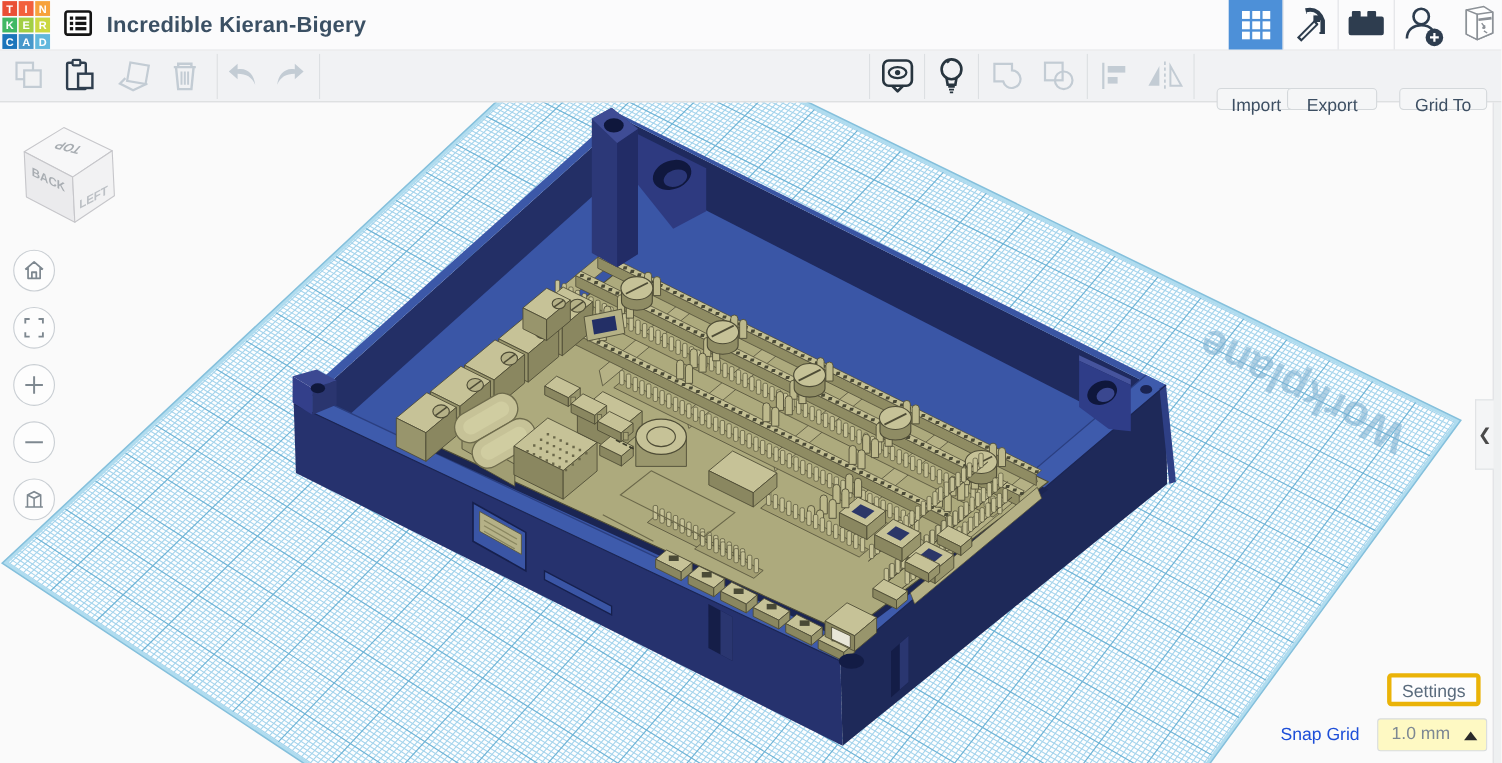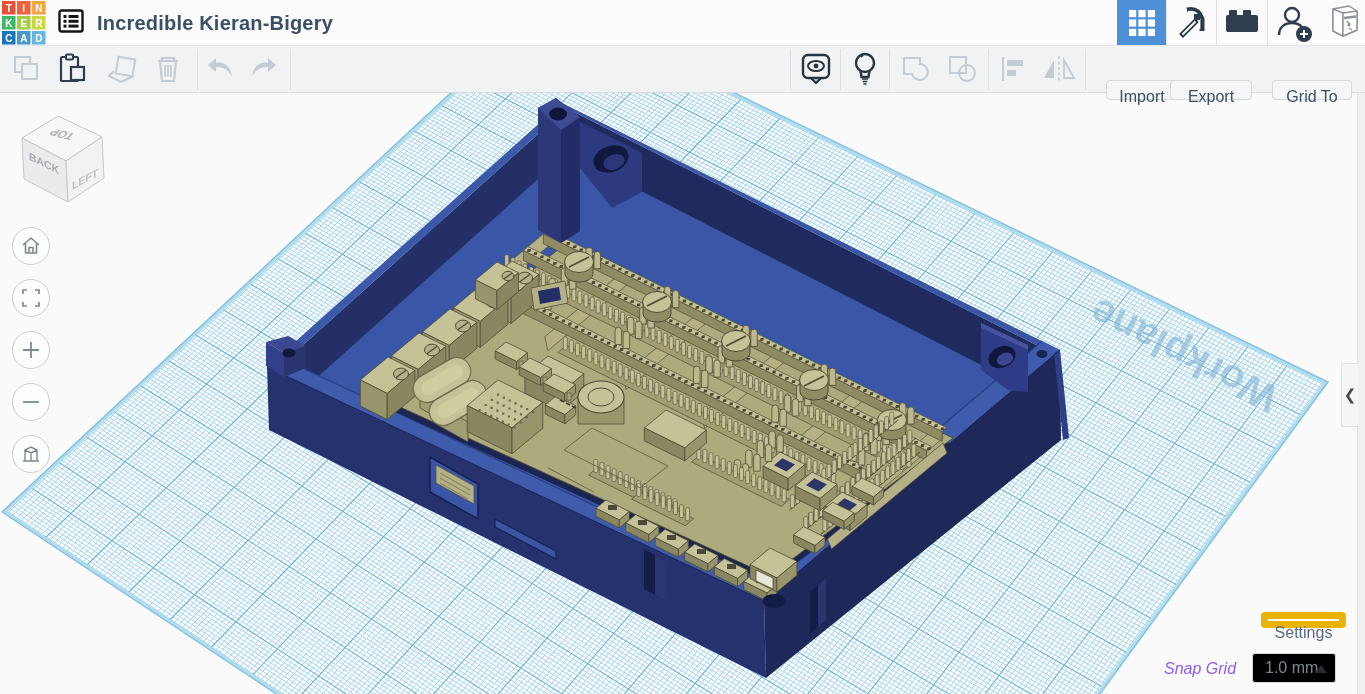--- a/index.html
+++ b/index.html
@@ -11,24 +11,24 @@
 .hsep { position:absolute; top:0; width:1px; height:45px; background:#e0e2e5; }
 .toolbar { position:absolute; left:0; top:46px; width:1365px; height:47px; background:#f1f2f4; border-bottom:1px solid #d9dbdd; z-index:19; }
 .ticon { position:absolute; top:50%; transform:translateY(-50%); }
 .tsep { position:absolute; top:3px; width:1px; height:41px; background:#dcdfe2; }
 .tbtn { position:absolute; top:6px; height:20px; background:#f5f6f7; border:1px solid #d4d8db; border-radius:4px;
   color:#3d4f63; font-size:16px; text-align:center; line-height:32px;margin-top:28px; }
 .leftnav { position:absolute; left:0; top:93px; z-index:10; }
 .cbtn { position:absolute; left:12px; width:38px; height:38px; border:1.5px solid #c9ced3; border-radius:50%;
   background:#fdfdfd; display:flex; align-items:center; justify-content:center; }
 .brarea { position:absolute; z-index:10; }
-.setbtn { position:absolute; left:1261px; top:612px; width:85px; height:16px; background:#fdfdfe; border:7px solid #eab308;
+.setbtn { position:absolute; left:1261px; top:612px; width:85px; height:30px; background:#fdfdfe; border:4px solid #eab308;
   border-radius:4px; color:#5a6b7d; font-size:16px; text-align:center; line-height:28px; }
-.snaplabel { position:absolute; left:1164px; top:660px; font-size:16px; color:#8b5cf6; white-space:nowrap;font-style:italic; }
-.snapdd { position:absolute; left:1252px; top:653px; width:84px; height:30px; background:#000000; border:1px solid #d8dbde;
+.snaplabel { position:absolute; left:1164px; top:660px; font-size:16px; color:#1d4ed8; white-space:nowrap; }
+.snapdd { position:absolute; left:1252px; top:653px; width:100px; height:30px; background:#fef9c3; border:1px solid #d8dbde;
   border-radius:3px; color:#7d8893; font-size:16px; padding-left:12px; line-height:28px; }
 .caret { position:absolute; right:8px; top:11px; width:0; height:0; border-left:6px solid transparent;
   border-right:6px solid transparent; border-bottom:8px solid #2a2a2a; }
 .rightstrip { position:absolute; left:1357px; top:93px; width:8px; height:601px; background:#eef0f1; border-left:1px solid #e0e2e4; z-index:9; }
 .collapsetab { position:absolute; left:1341px; top:363px; width:17px; height:64px; background:#f4f5f6; border:1px solid #dfe2e4;
   border-right:none; z-index:10; color:#4a4a4a; font-size:15px; display:flex; align-items:center; justify-content:center; }
 </style></head>
 <body>
 <div class="page">
 <svg width="1365" height="601" viewBox="0 93 1365 601" style="position:absolute;left:0;top:93px">

